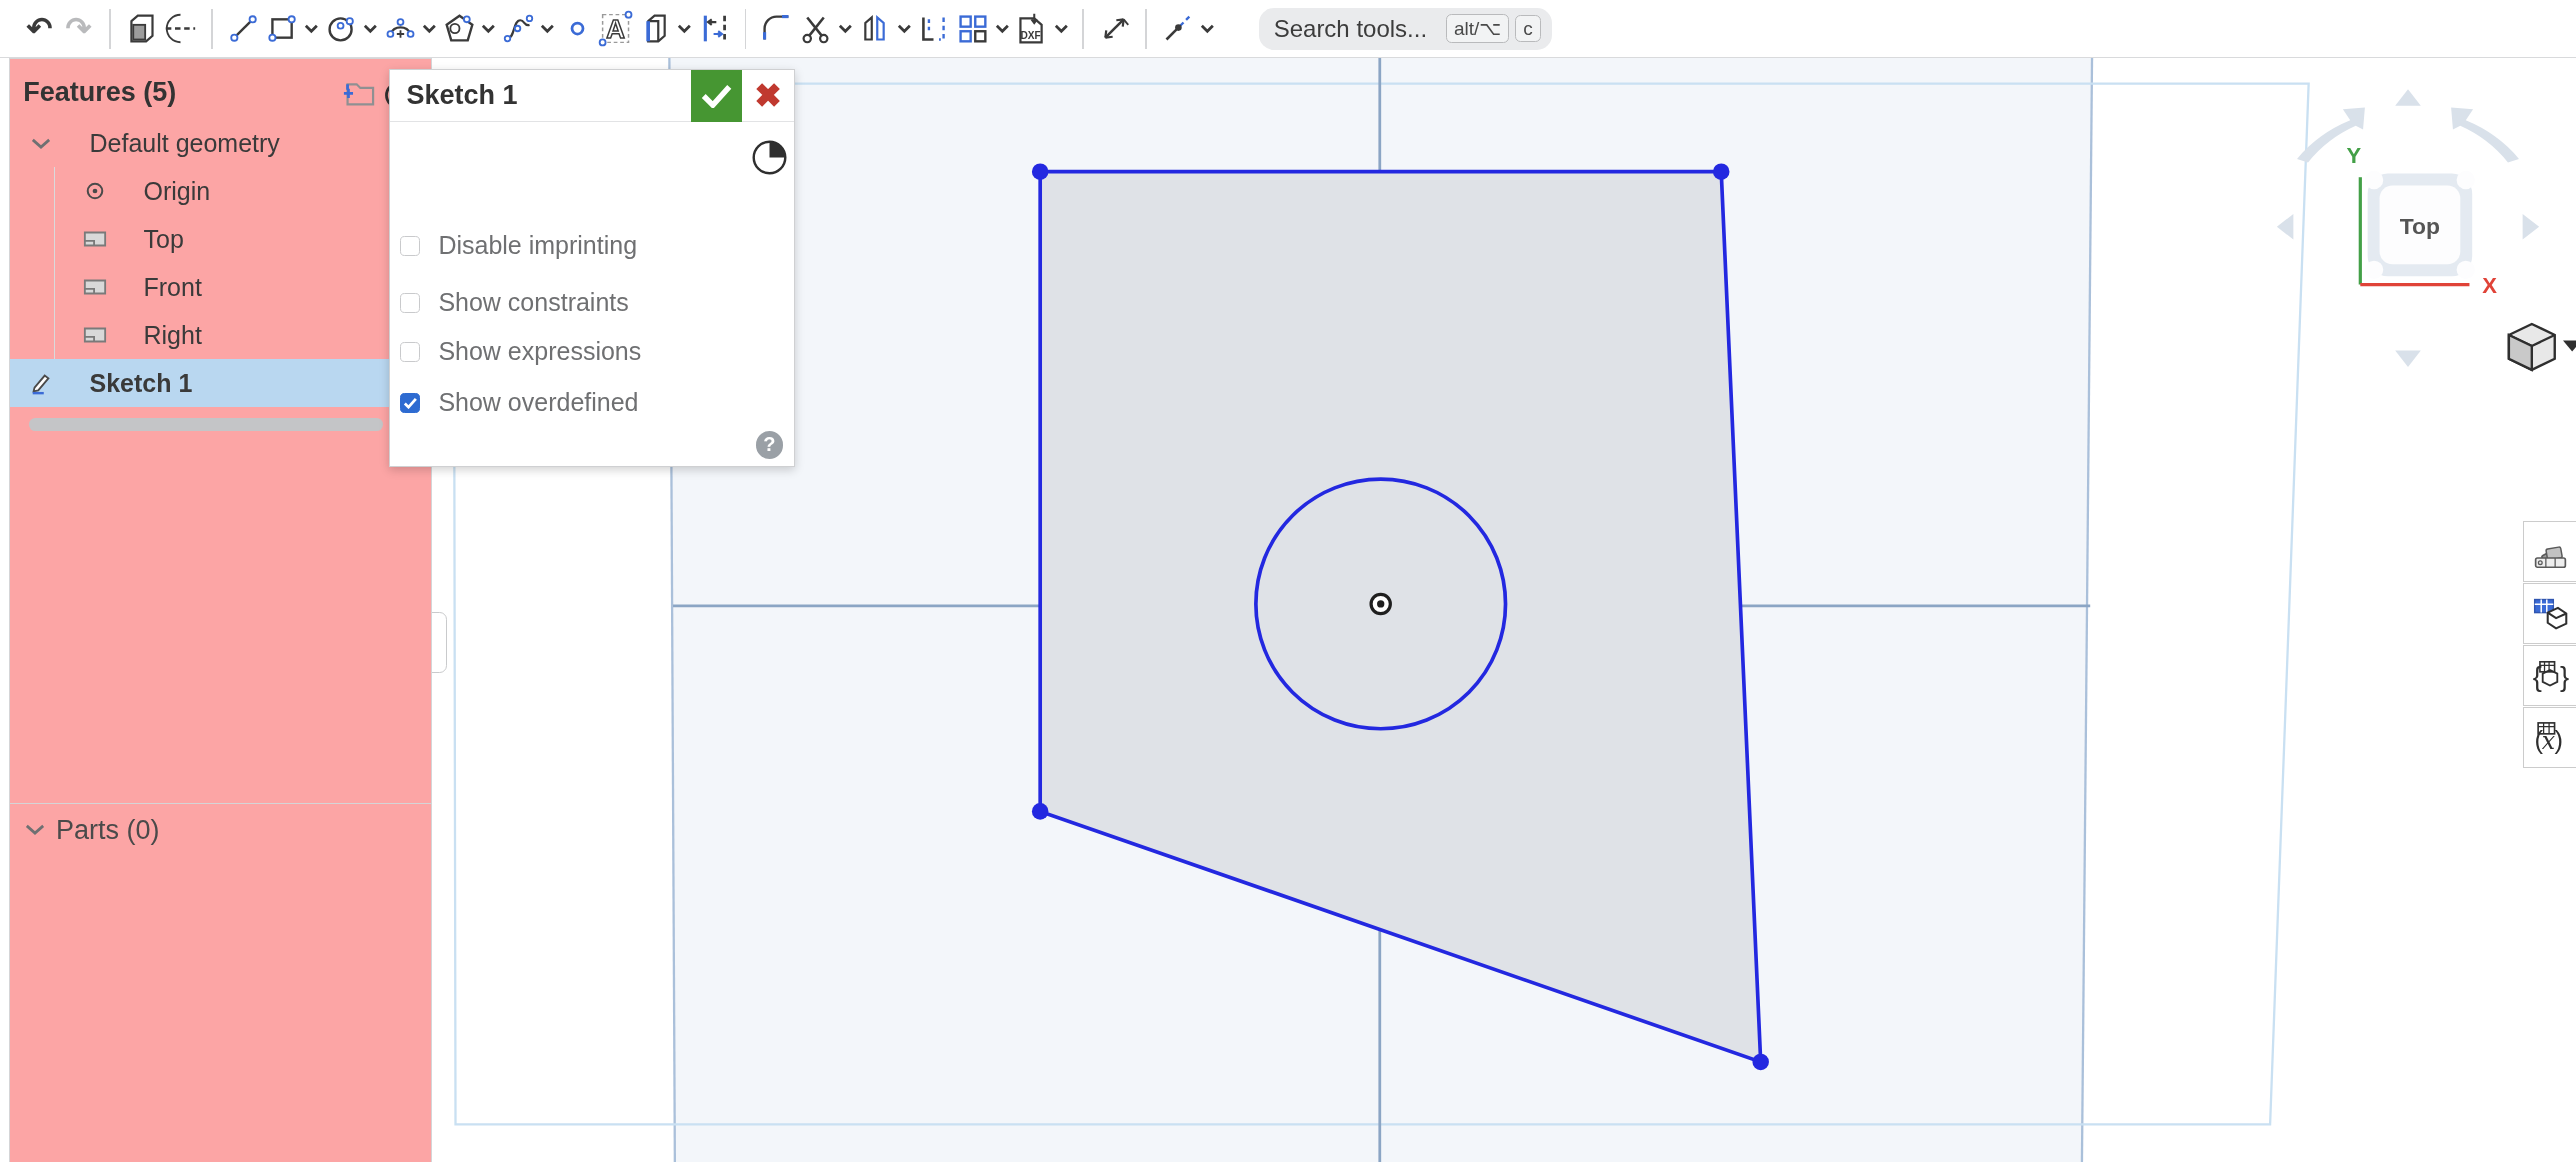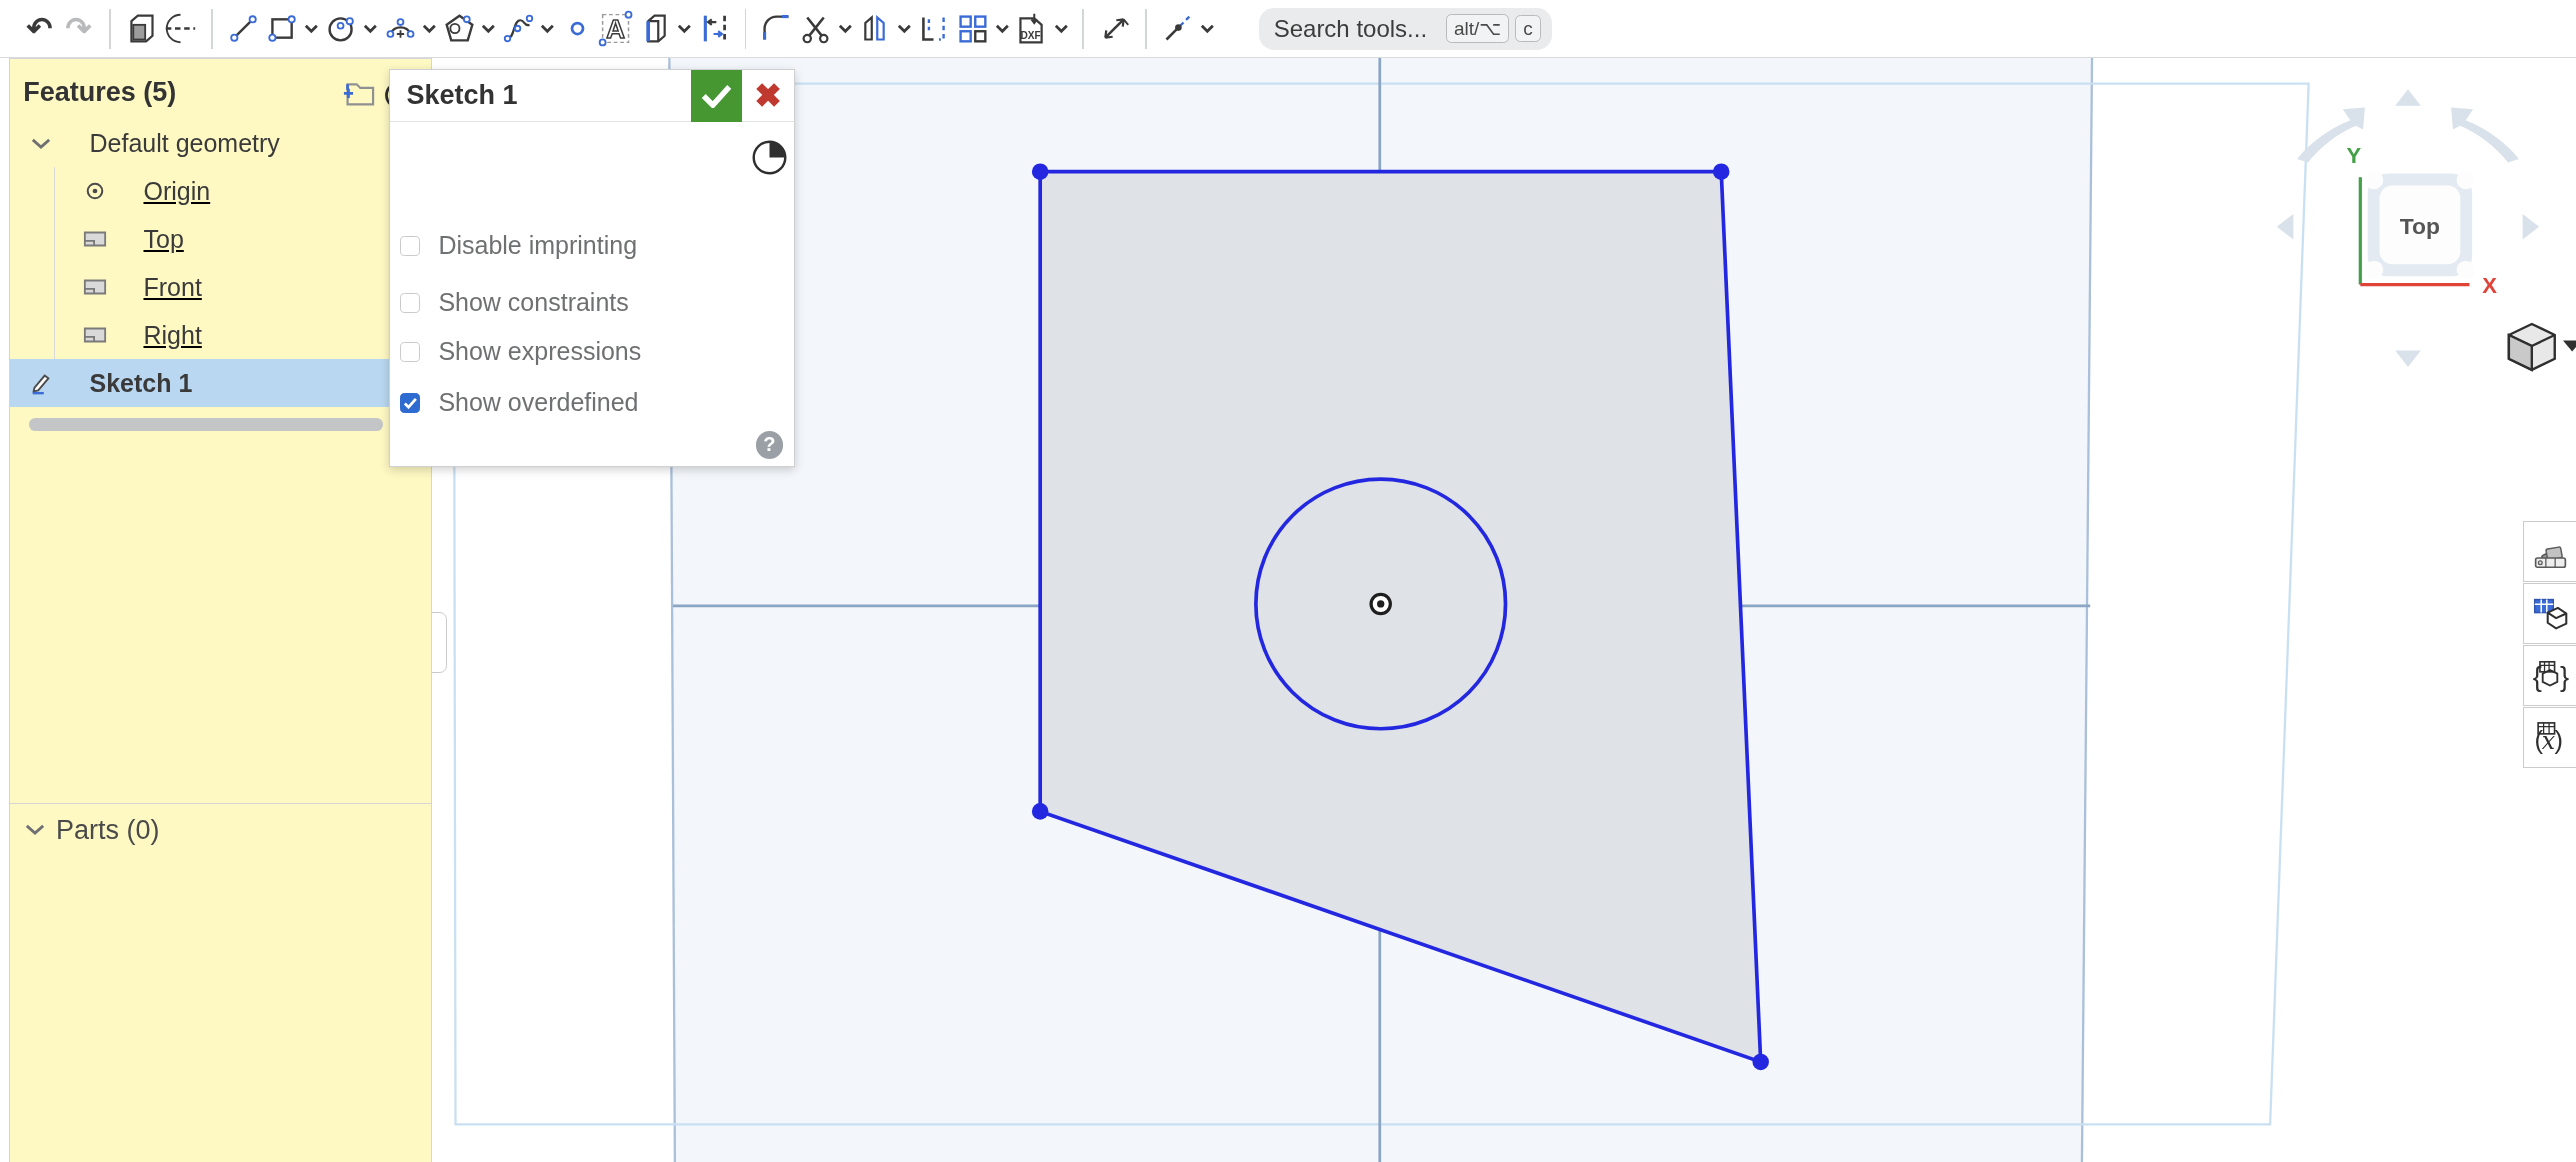--- a/index.html
+++ b/index.html
@@ -22,36 +22,36 @@
                 display:flex; align-items:center; padding:0 11px 0 14.7px; flex:0 0 auto; }
   #search-box .stext { font-size:24px; color:#3c3c3c; margin-right:13px; }
   .keycap { border:1.8px solid #b9babc; border-radius:5.5px; background:#f2f3f4; color:#4a4a4a;
             font-size:19px; padding:1.8px 7.3px; margin-left:5.5px; }
 
   
   #canvas-svg { position:absolute; left:0; top:0; z-index:1; }
 
   
   #features-panel { position:absolute; left:9.2px; top:58px; width:423px; height:1104px;
-                    background:#fef9c3; border-left:0.9px solid #d4d5d7; border-right:0.9px solid #d4d5d7;
+                    background:#fca5a5; border-left:0.9px solid #d4d5d7; border-right:0.9px solid #d4d5d7;
                     border-top:0.9px solid #d4d5d7; z-index:30; }
   #fp-header { height:53px; display:flex; align-items:center; padding:13px 13px 0 13px; }
   #fp-title { font-size:27px; font-weight:bold; color:#333; flex:1 1 auto; }
   .fp-hicon { width:40px; height:40px; display:flex; align-items:center; justify-content:center; cursor:pointer; }
   #fp-filter-row { display:flex; align-items:center; padding:9.2px 13px 3.7px 13px; }
   #fp-funnel { width:37px; height:37px; margin-right:9.2px; display:flex; align-items:center; justify-content:center; cursor:pointer; }
   #filter-input { flex:1 1 auto; height:48px; border:1.8px solid #c9cacc; border-radius:7.3px;
                   font-size:24px; padding:0 13px; color:#333; outline:none; background:#fff;
                   font-family:"Liberation Sans", sans-serif; }
   #filter-input::placeholder { color:#9a9b9d; font-style:italic; }
   .tree { margin-top:7.3px; }
   .trow { height:48px; display:flex; align-items:center; font-size:25px; color:#3a3a3a; cursor:pointer;gap:24px; }
   .trow .ricon { width:35px; display:flex; justify-content:center; align-items:center; margin-right:7.3px; }
   .trow-root { padding-left:13px; }
-  .children { margin-left:44px; border-left:1.8px solid #d9dadc;text-decoration:underline; }
+  .children { margin-left:44px; border-left:1.8px solid #d9dadc; }
   .trow-child { padding-left:22px; }
   .trow-selected { background:#b9d7f0; font-weight:bold; padding-left:13px; }
   #fp-scrollbar { margin:11px 0 0 18.4px; width:354px; height:13px; border-radius:6.4px; background:#c4c5c7; cursor:pointer; }
   #parts-section { position:absolute; left:0; top:744px; width:100%; border-top:1.8px solid #d4d5d7; }
   #parts-row { height:53px; display:flex; align-items:center; padding-left:14.7px; cursor:pointer; }
   #parts-title { font-size:27px; color:#4a4a4a; margin-left:11px; }
 
   
   #sketch-dialog { position:absolute; left:389px; top:69px; width:406px; height:398px; background:#fff;
                    border:0.9px solid #cfd0d2; box-shadow:0 2.8px 9.2px rgba(0,0,0,0.18); z-index:35; }

